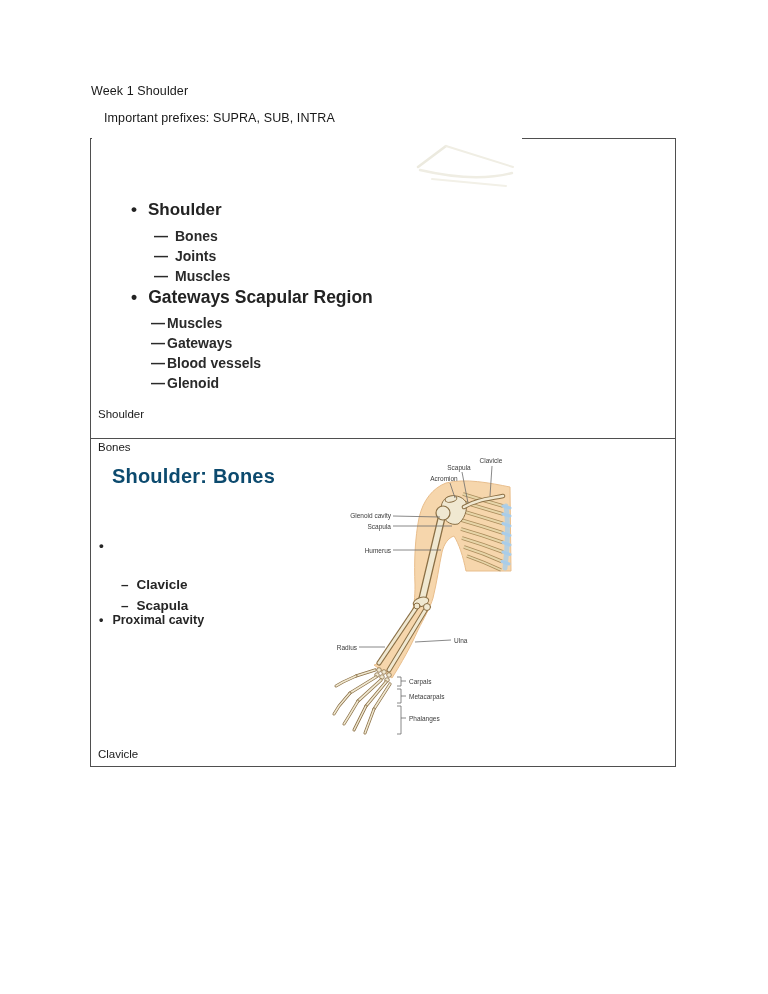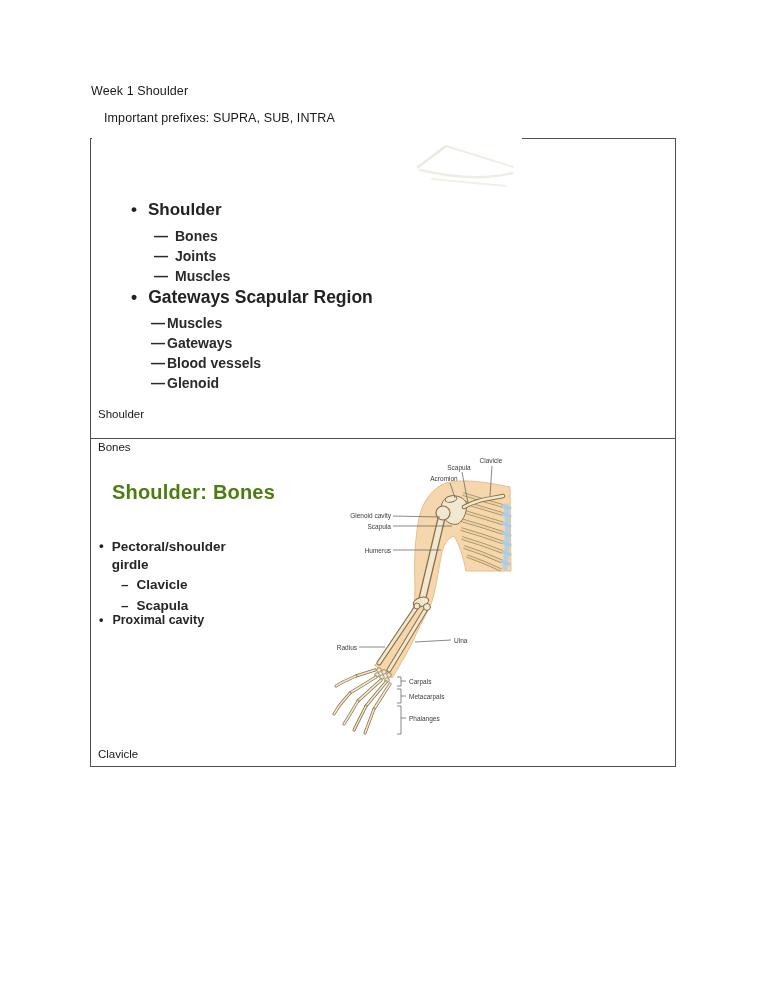--- a/index.html
+++ b/index.html
@@ -99,28 +99,24 @@
     <div class="sub-row s1-sub">
       <span style="margin-right:2px;">—</span>
       <span>Glenoid</span>
     </div>
   </div>
 
   <div class="abs txt caption" style="left:98px;top:408px;">Shoulder</div>
 
   <div class="abs txt caption" style="left:98px;top:441px;">Bones</div>
 
-  <div class="abs txt slide-title" style="left:112px;top:481px;font-size:20px;color:#4d7c0f;">Shoulder: Bones</div>
+  <div class="abs txt slide-title" style="left:112px;top:465px;font-size:20px;color:#0c4a6e;">Shoulder: Bones</div>
 
   <div class="abs txt bullet-row s2-body" style="left:99px;top:538px;font-size:13.5px;">
     <span class="bullet-dot" style="margin-right:8px;">•</span>
-    <span>
-      <span style="display:block;line-height:18px;">Pectoral/shoulder</span>
-      <span style="display:block;line-height:18px;">girdle</span>
-    </span>
   </div>
 
   <div class="abs txt" style="left:121px;top:574px;">
     <div class="sub-row s2-body" style="font-size:13.5px;line-height:21px;">
       <span style="margin-right:8px;">–</span>
       <span>Clavicle</span>
     </div>
     <div class="sub-row s2-body" style="font-size:13.5px;line-height:21px;">
       <span style="margin-right:8px;">–</span>
       <span>Scapula</span>

